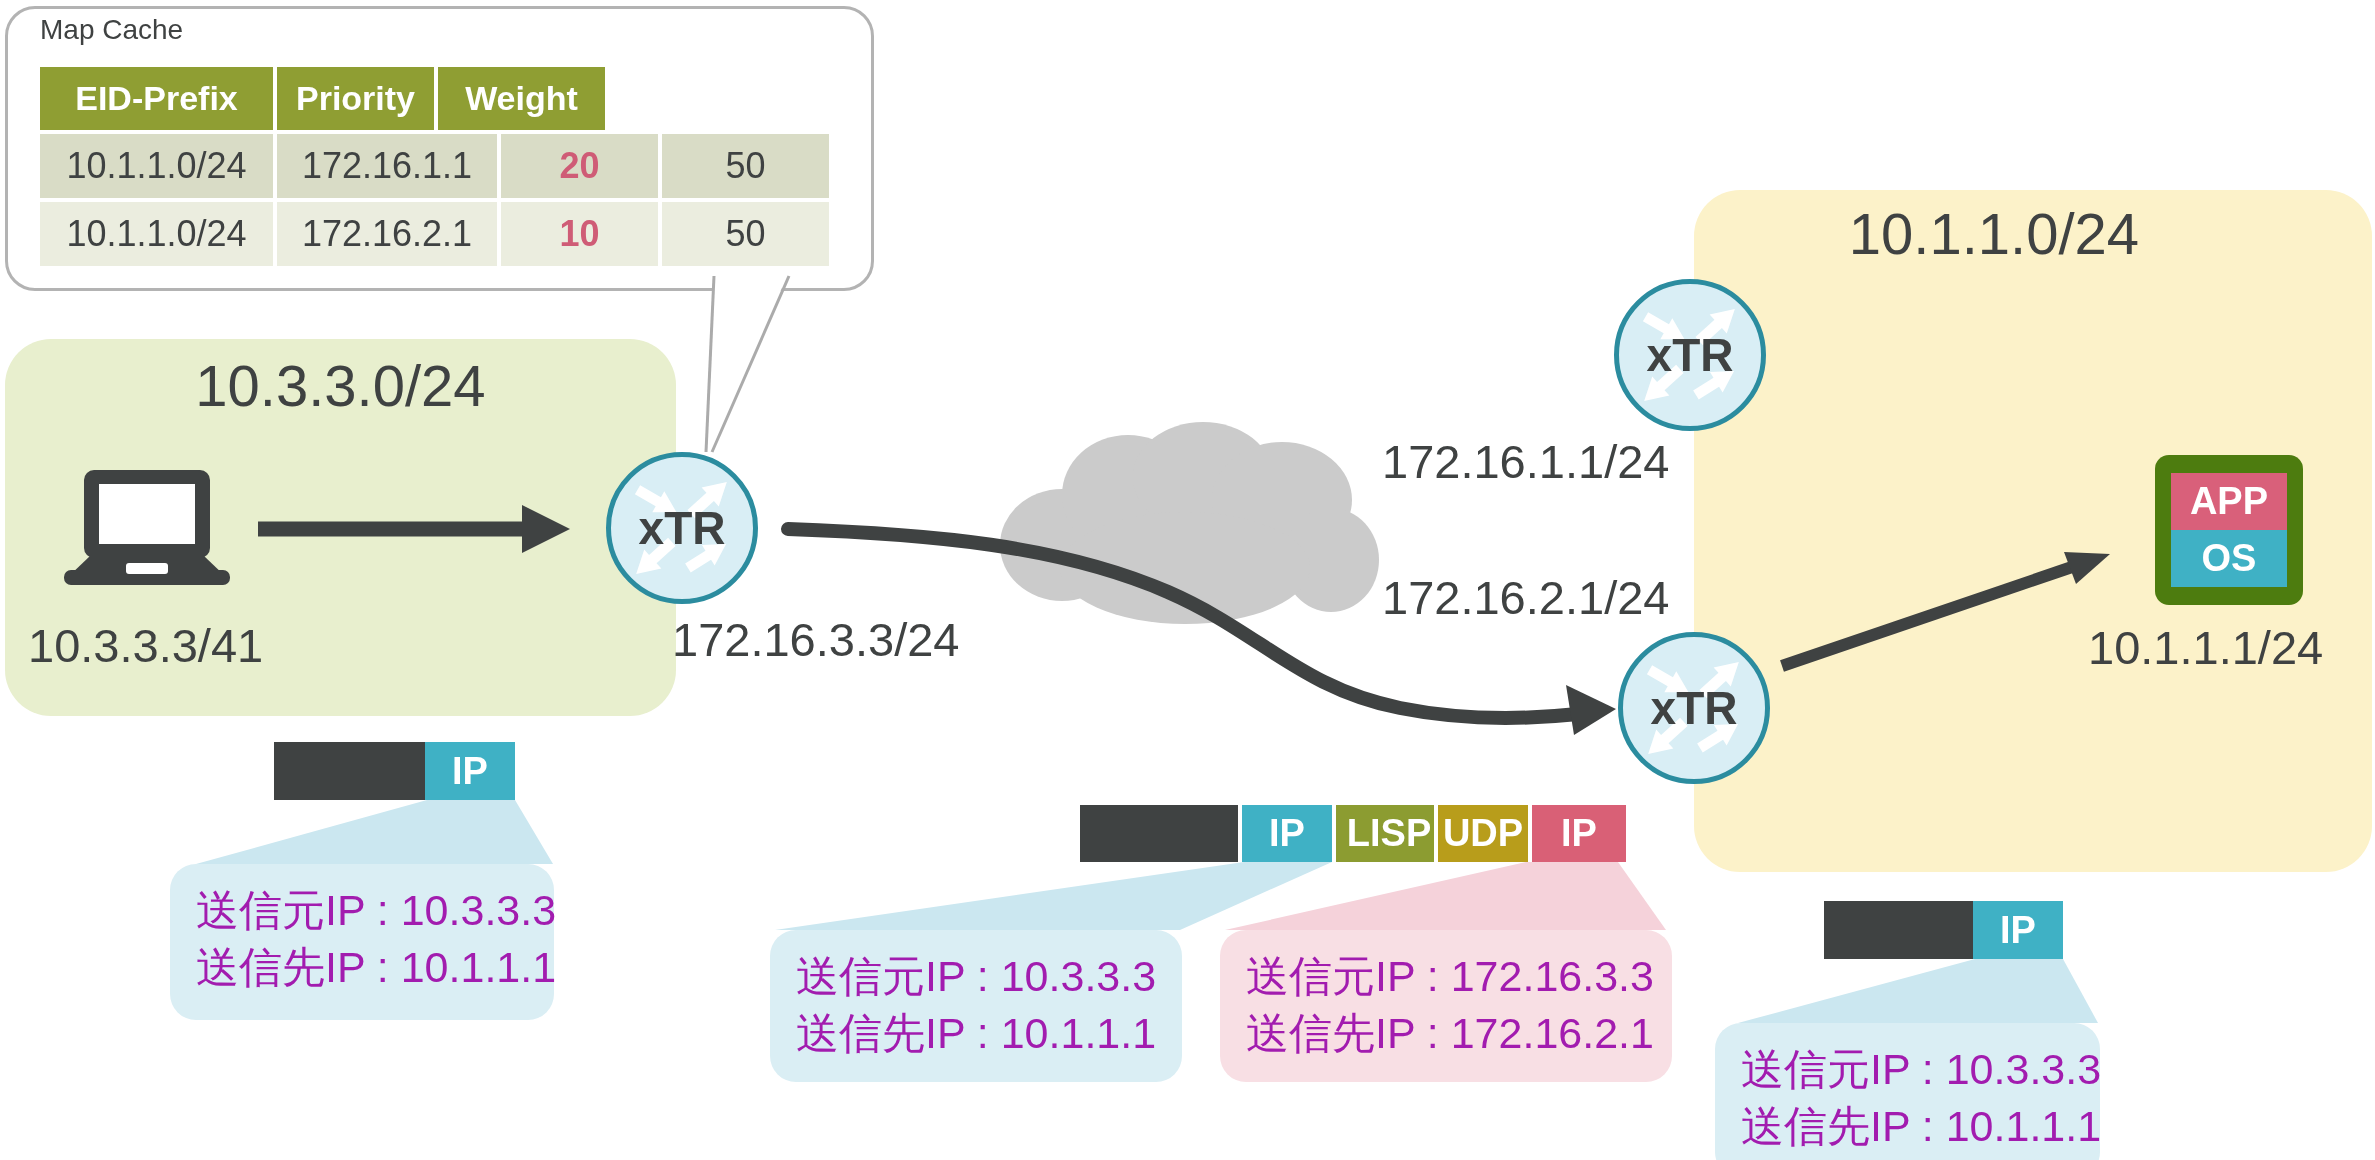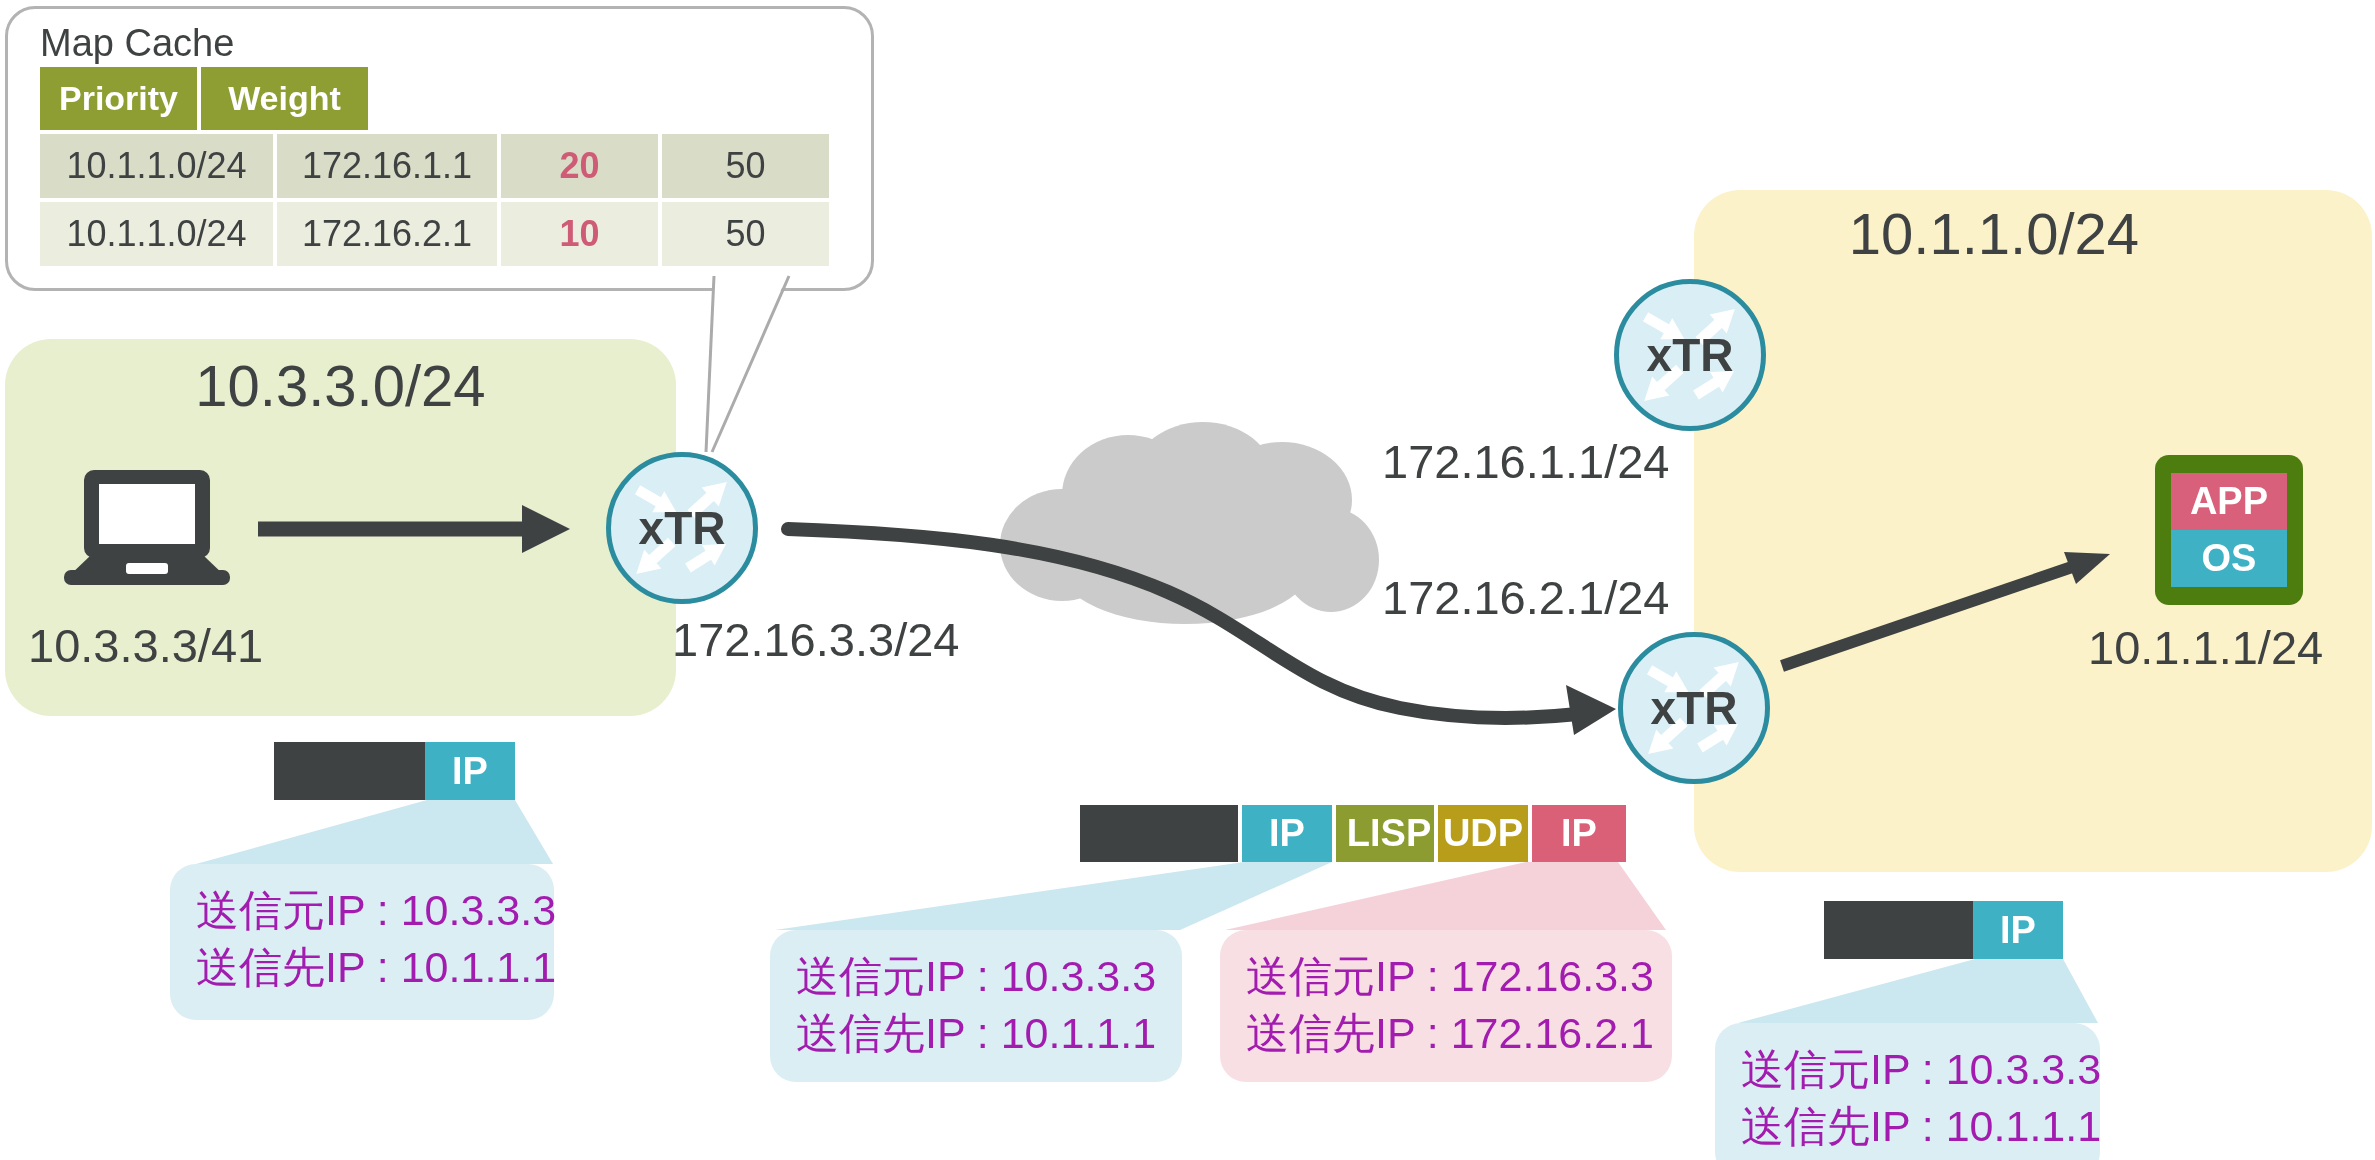--- a/index.html
+++ b/index.html
@@ -10,21 +10,21 @@
 
   
   .region{position:absolute;border-radius:46px;}
   #green-box{left:5px;top:339px;width:671px;height:377px;background:#E8EFCE;}
   #yellow-box{left:1694px;top:190px;width:678px;height:682px;background:#FCF2C9;}
   .region-title{position:absolute;font-size:58px;text-align:center;color:#3F4242;}
 
   
   #bubble{left:5px;top:6px;width:863px;height:279px;background:#fff;
           border:3px solid #B3B3B3;border-radius:30px;}
-  #bubble-title{left:40px;top:14px;font-size:38px;margin-top:8px;}
+  #bubble-title{left:40px;top:14px;font-size:28px;}
   #mc-table{left:40px;top:67px;width:791px;}
   .mc-row{display:flex;gap:4px;margin-bottom:4px;}
   .mc-cell{display:flex;align-items:center;justify-content:center;}
   .mc-c0{width:233px}.mc-c1{width:220px}.mc-c2{width:157px}.mc-c3{width:167px}
   .mc-head .mc-cell{height:63px;background:#8F9E33;color:#fff;font-weight:bold;font-size:34px;}
   .mc-data .mc-cell{height:64px;font-size:36px;color:#3F4242;}
   .mc-r1 .mc-cell{background:#D9DCC6;}
   .mc-r2 .mc-cell{background:#EBEDDF;}
   .mc-priority{color:#CF5C76 !important;font-weight:bold;}
 
@@ -113,20 +113,21 @@
 
     <defs>
       <path id="rarrow" d="M -30 -7 L 2 -7 L 2 -16 L 30 0 L 2 16 L 2 7 L -30 7 Z" fill="#FFFFFF"></path>
     </defs>
   </svg>
 
   <div id="bubble" class="abs z20"></div>
   <div id="bubble-title" class="abs z20">Map Cache</div>
   <div id="mc-table" class="abs z20">
     <div class="mc-row mc-head">
+      <div class="mc-cell mc-c0">EID-Prefix</div>
       <div class="mc-cell mc-c2">Priority</div>
       <div class="mc-cell mc-c3">Weight</div>
     </div>
     <div class="mc-row mc-data mc-r1">
       <div class="mc-cell mc-c0">10.1.1.0/24</div>
       <div class="mc-cell mc-c1">172.16.1.1</div>
       <div class="mc-cell mc-c2 mc-priority">20</div>
       <div class="mc-cell mc-c3">50</div>
     </div>
     <div class="mc-row mc-data mc-r2">

